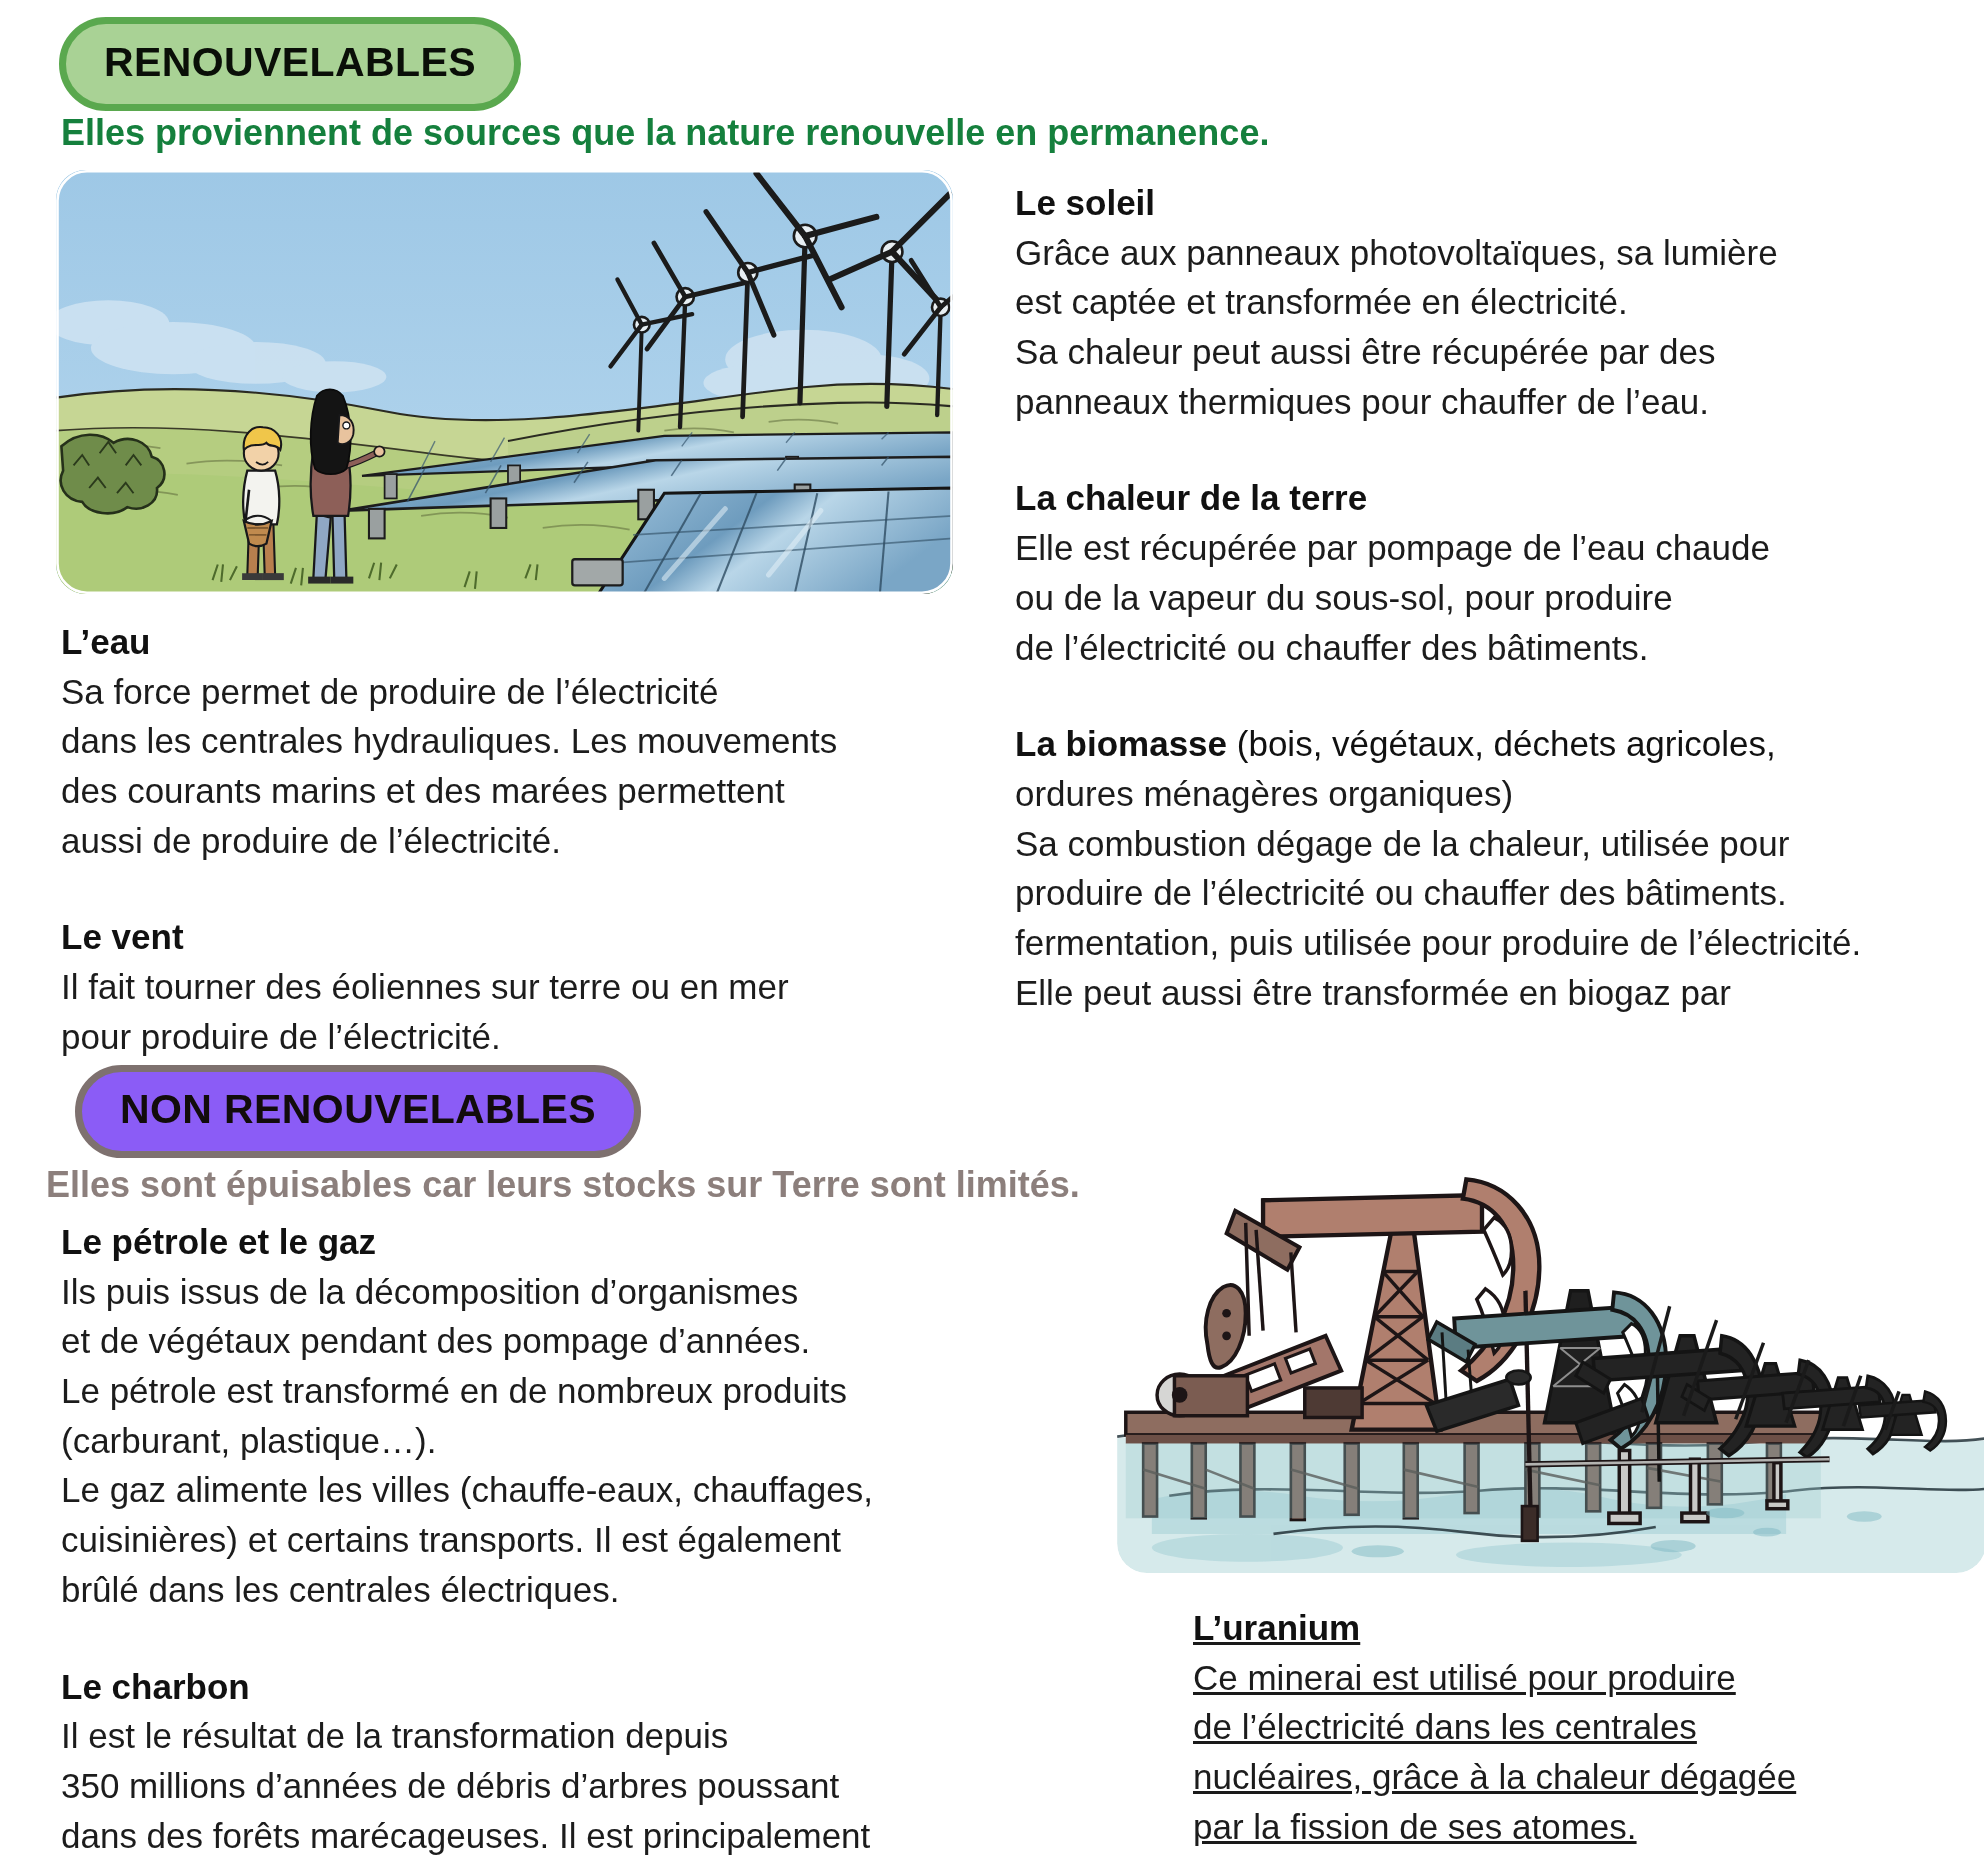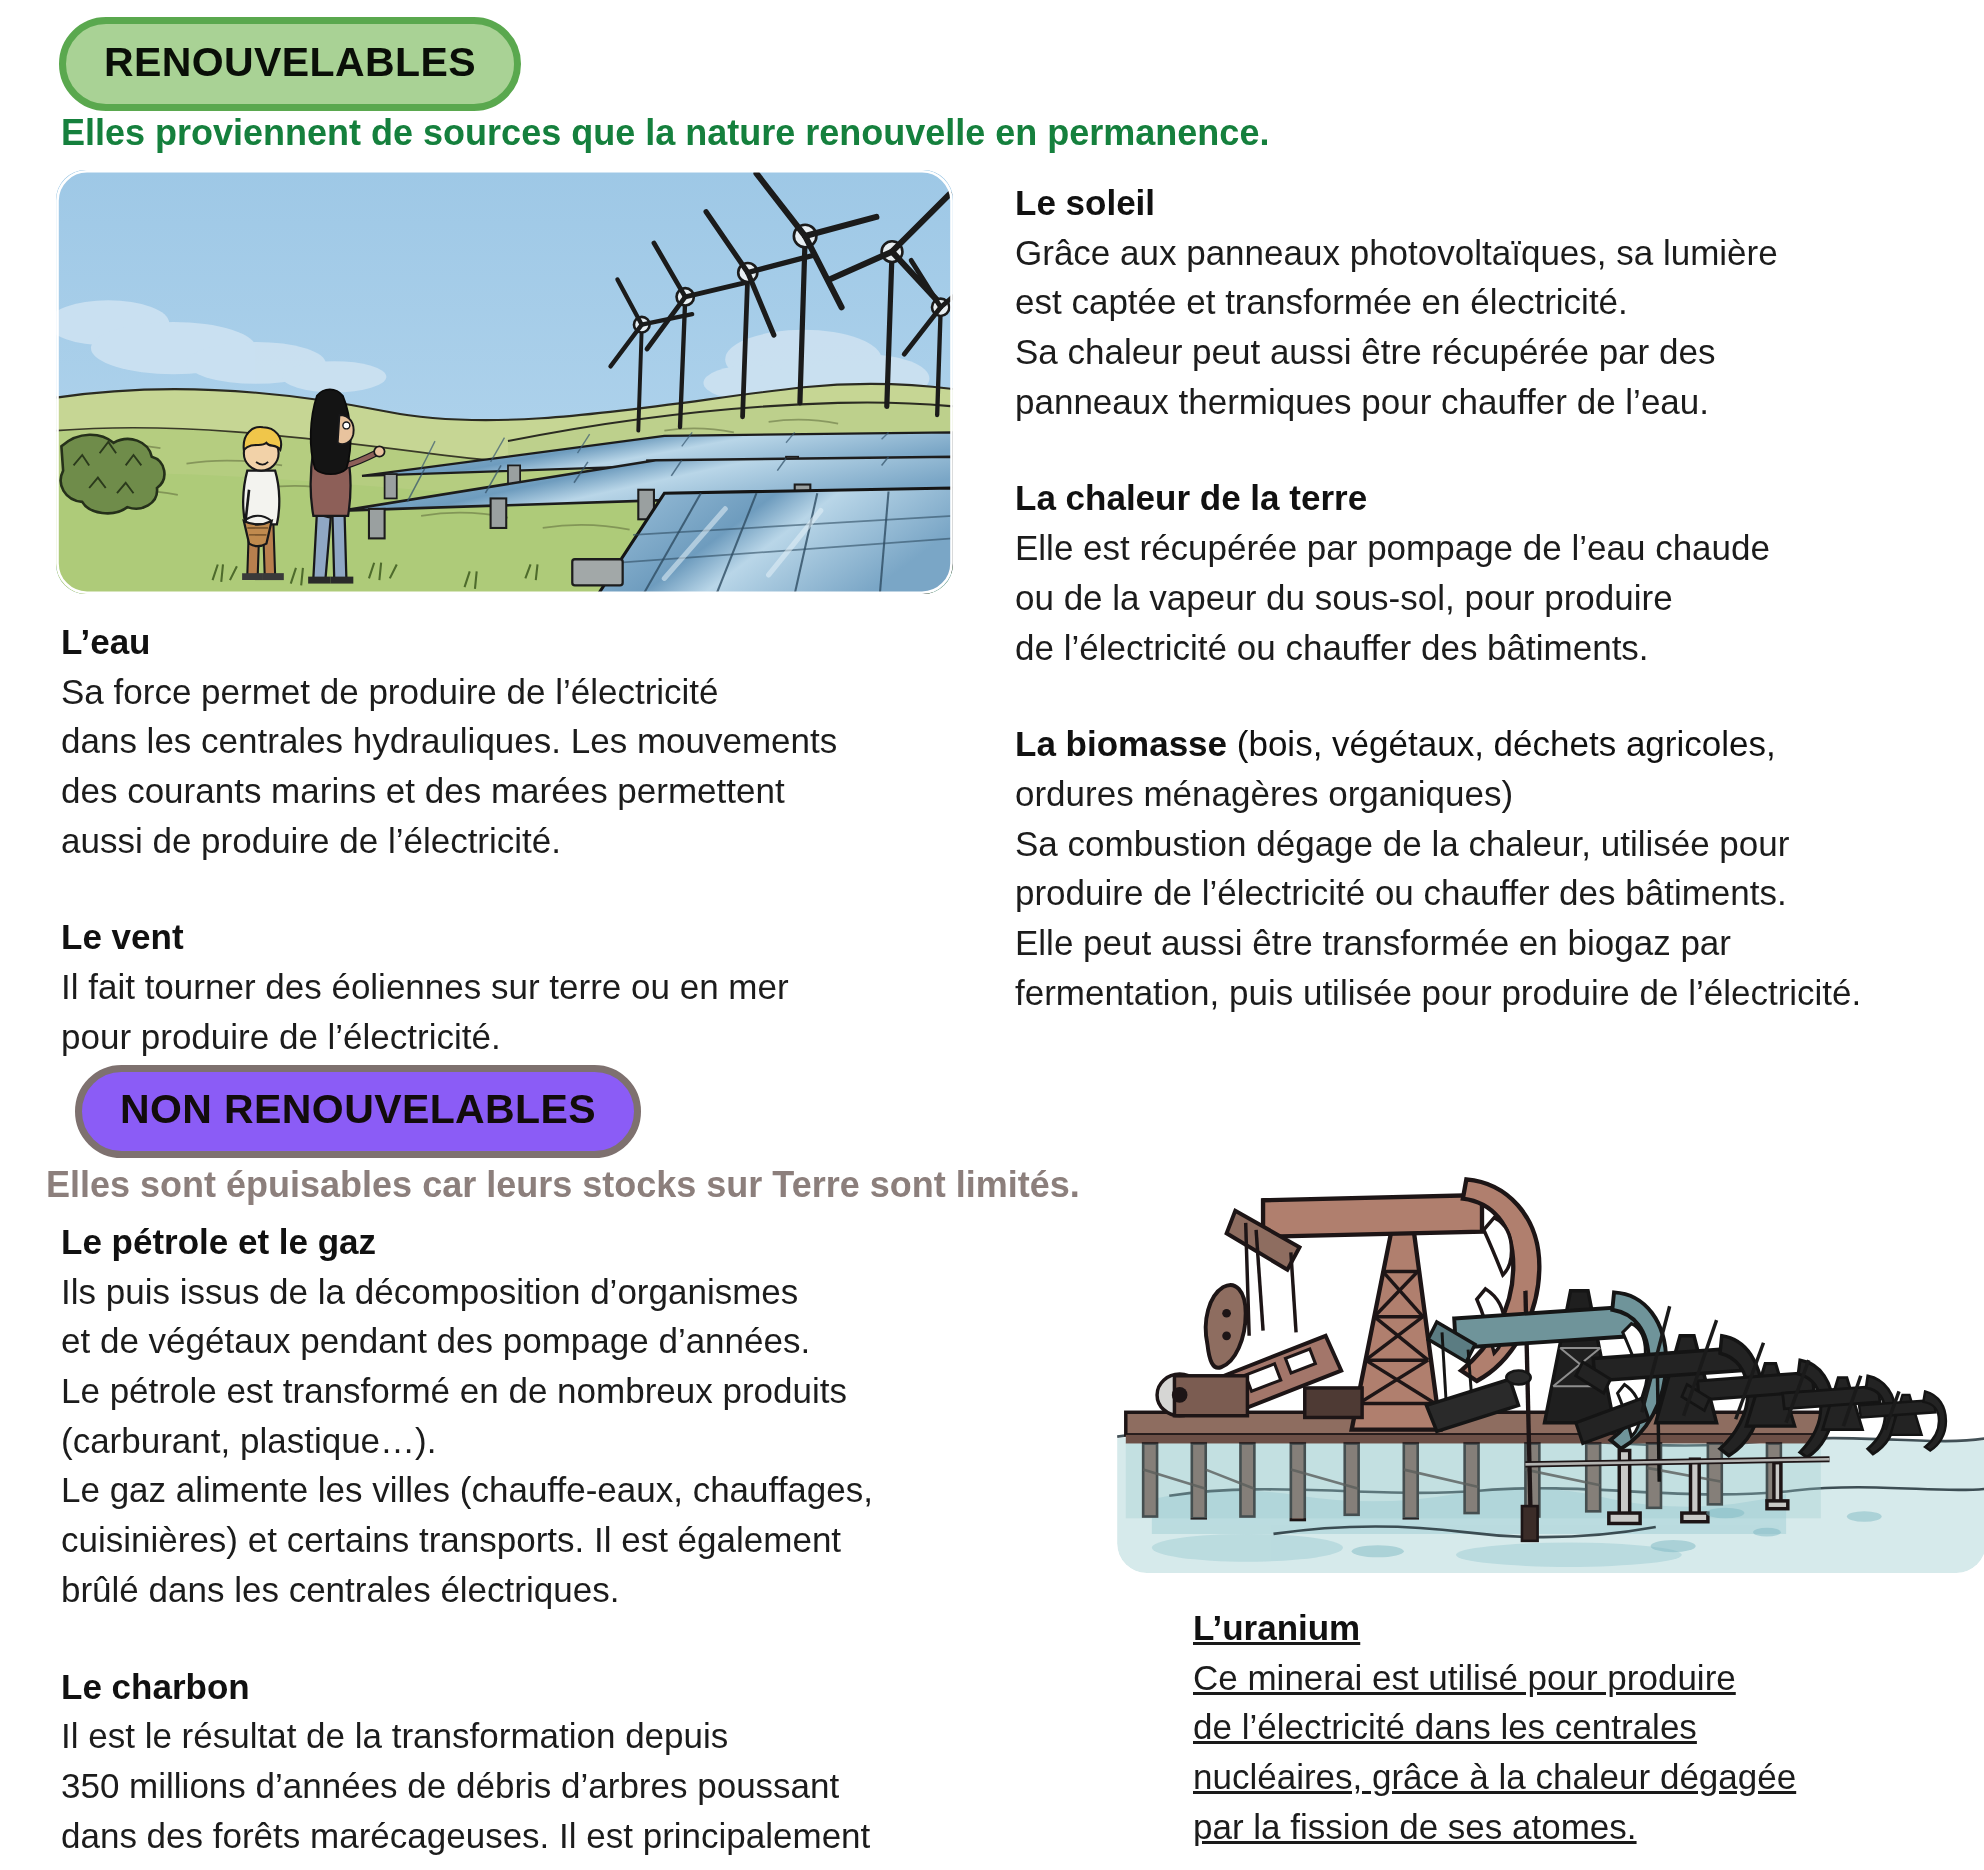--- a/index.html
+++ b/index.html
@@ -365,22 +365,22 @@
       <div class="h"><span>La chaleur de la terre</span></div>
       <div class="p">Elle est récupérée par pompage de l’eau chaude</div>
       <div class="p">ou de la vapeur du sous-sol, pour produire</div>
       <div class="p">de l’électricité ou chauffer des bâtiments.</div>
     </div>
     <div class="blk">
       <div class="h"><span>La biomasse</span><span class="reg"> (bois, végétaux, déchets agricoles,</span></div>
       <div class="p">ordures ménagères organiques)</div>
       <div class="p">Sa combustion dégage de la chaleur, utilisée pour</div>
       <div class="p">produire de l’électricité ou chauffer des bâtiments.</div>
+      <div class="p">fermentation, puis utilisée pour produire de l’électricité.</div>
       <div class="p">Elle peut aussi être transformée en biogaz par</div>
-      <div class="p">fermentation, puis utilisée pour produire de l’électricité.</div>
     </div>
   </div>
 
   <div class="pos" id="badge-non-renouvelables">
     <span class="badge badge-gray">NON RENOUVELABLES</span>
   </div>
 
   <div class="pos subtitle subtitle-gray" id="subtitle-non-renouvelables">Elles sont épuisables car leurs stocks sur Terre sont limités.</div>
 
   <div class="pos" id="col-left-bottom">

